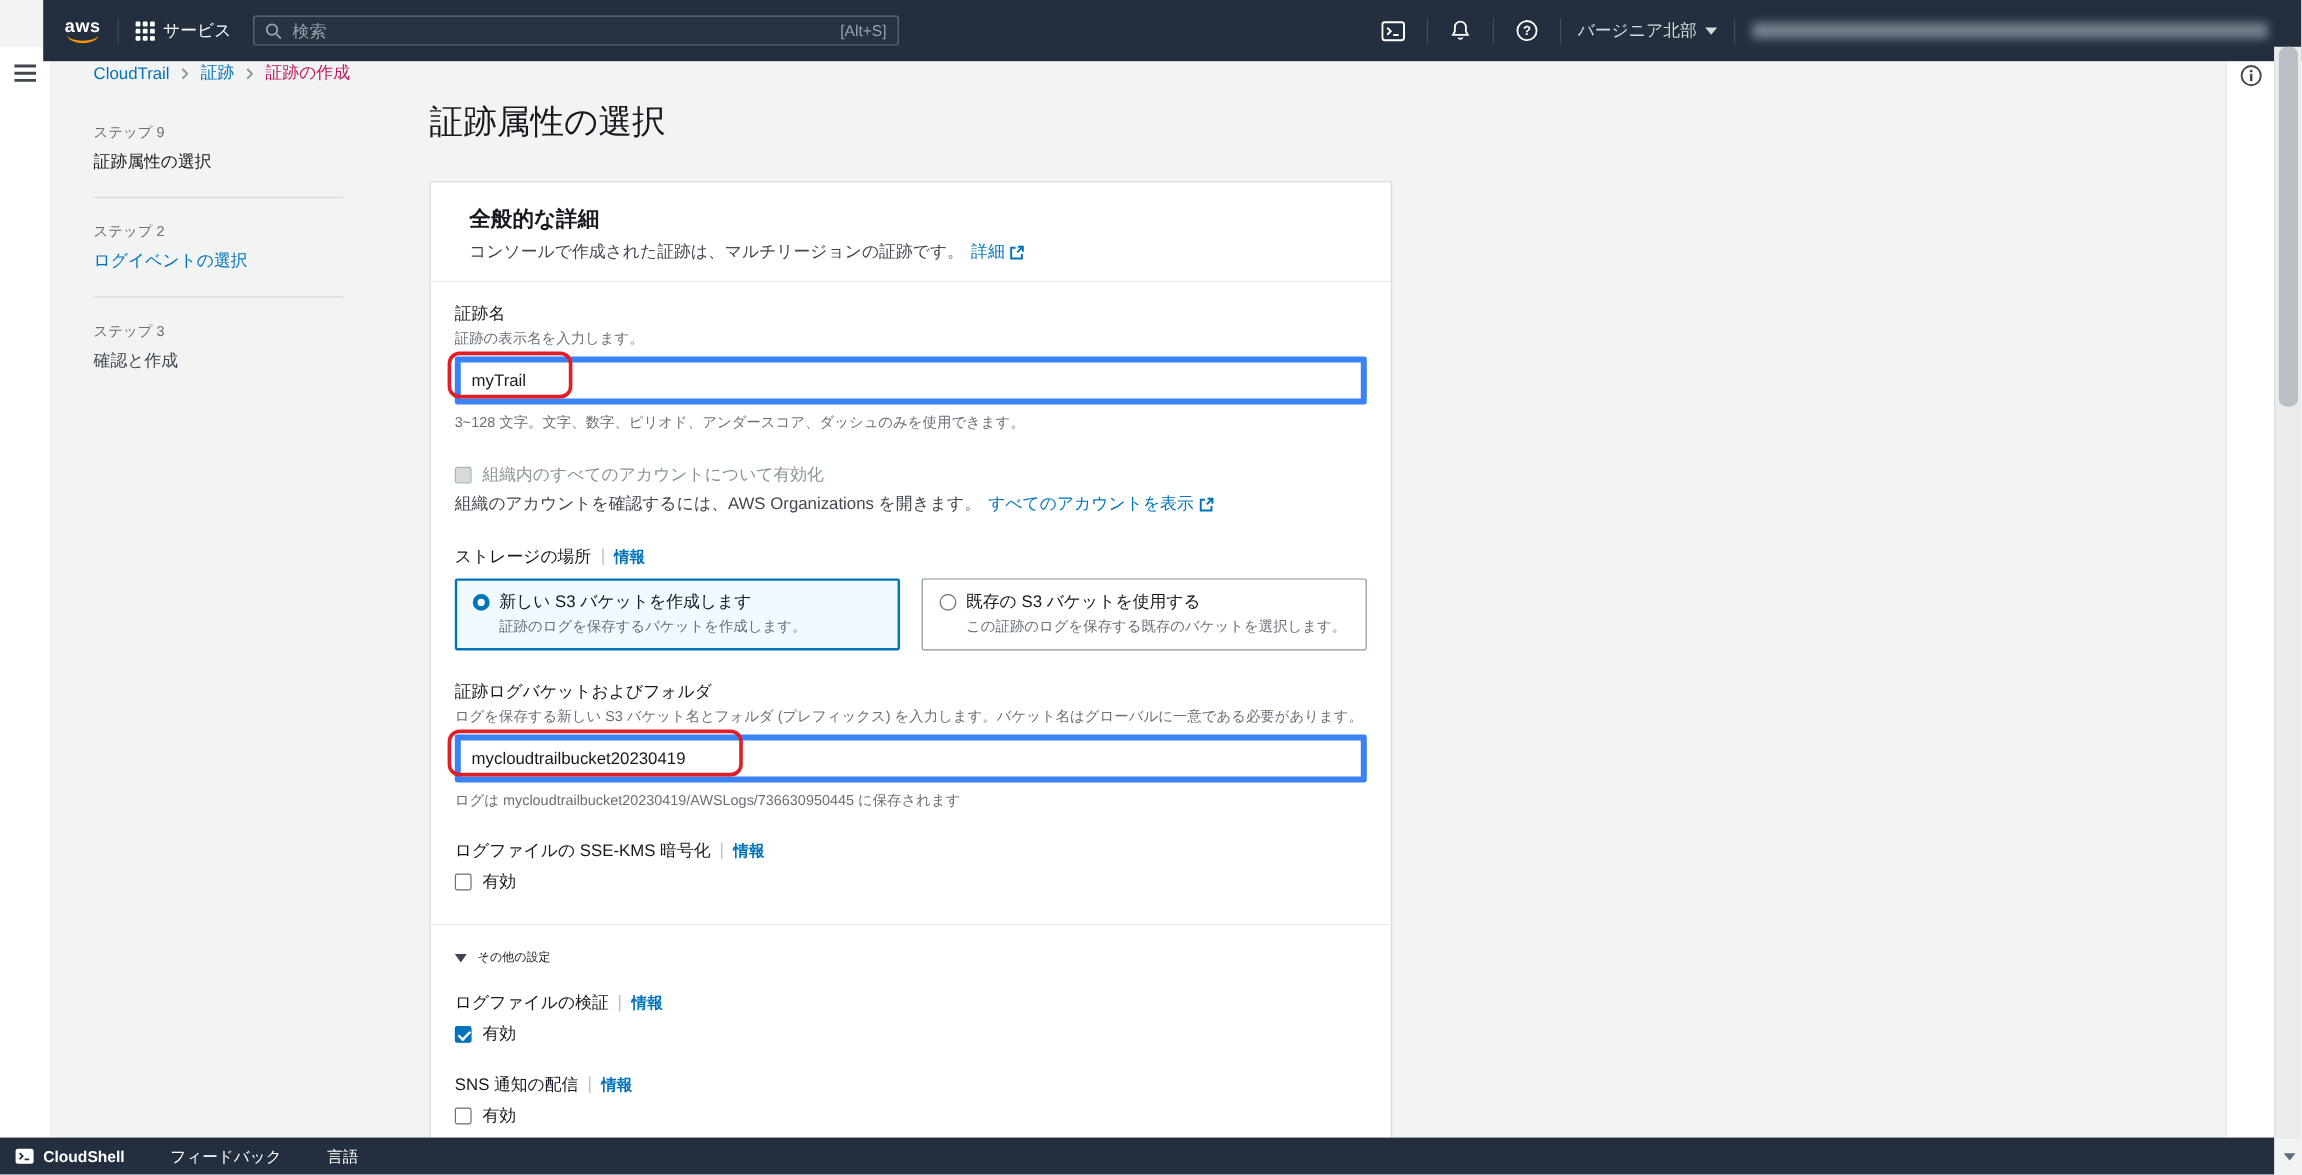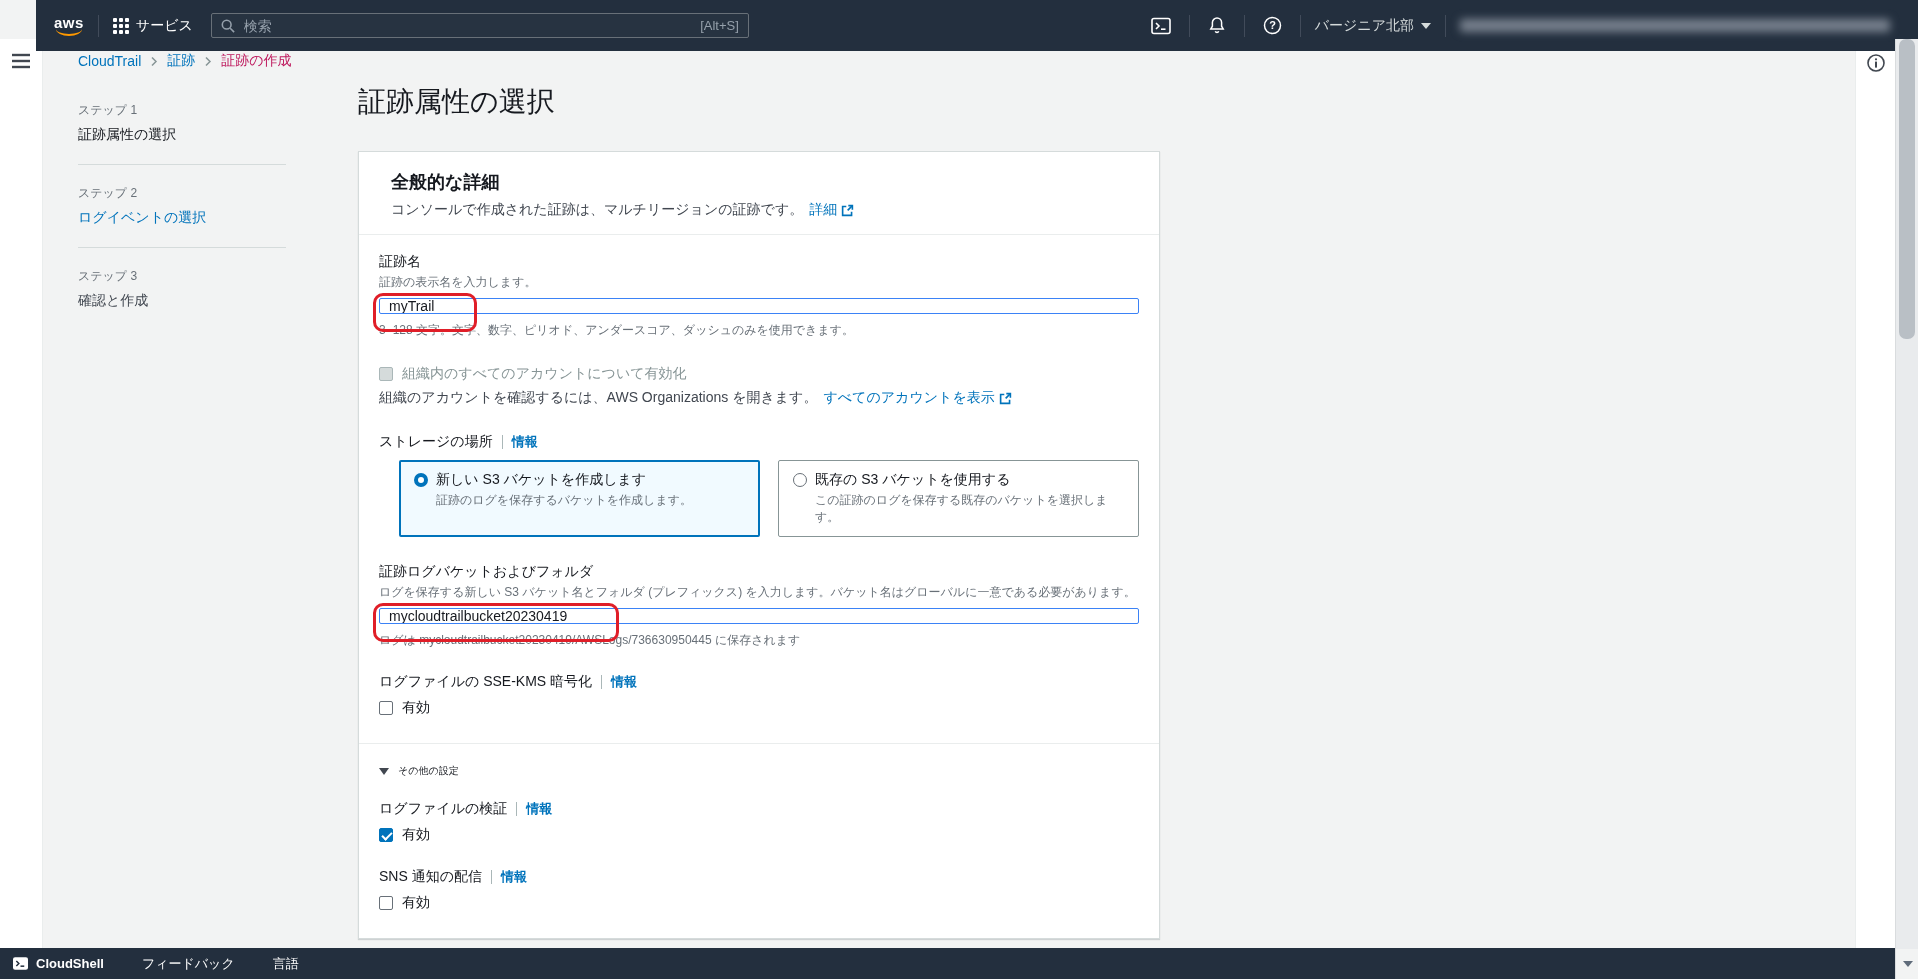--- a/index.html
+++ b/index.html
@@ -69,21 +69,21 @@
   .card{background:#fff;border:1px solid #d5dbdb;box-shadow:0 1px 1px rgba(0,28,36,.15);}
   .card-header{padding:18px 32px 15px;}
   .card-header h2{font-size:18px;font-weight:700;margin:0 0 7px 0;}
   .card-desc{font-size:14px;color:#414750;display:flex;align-items:center;gap:6px;flex-wrap:wrap;}
   .blue-link{color:var(--link);text-decoration:none;cursor:pointer;display:inline-flex;align-items:center;gap:4px;}
   .hdiv{border-top:1px solid #eaeded;}
   .card-body{padding:18px 20px 26px;}
 
   .field-label{font-size:14px;color:#16191f;}
   .field-desc{font-size:12px;color:#687078;margin:3px 0 6px;}
-  .txt-input{width:100%;height:16px;border:1px solid #3b82f6;border-radius:2px;padding:0 9px;
+  .txt-input{width:100%;height:40px;border:5px solid #3b82f6;border-radius:2px;padding:0 9px;
     font-size:14px;color:#16191f;font-family:inherit;background:#fff;}
   .constraint{font-size:12px;color:#687078;margin-top:7px;}
   .input-wrap{position:relative;}
   .annot{position:absolute;border:3px solid var(--annot);border-radius:10px;pointer-events:none;z-index:5;}
   .annot.trail{left:-6px;top:-4px;width:104px;height:39px;}
   .annot.bucket{left:-6px;top:-4px;width:246px;height:39px;}
 
   .cb-row{display:flex;align-items:center;gap:9px;}
   .checkbox{position:relative;width:14px;height:14px;border:1px solid #687078;border-radius:2px;
     background:#fff;cursor:pointer;flex:none;}
@@ -91,21 +91,21 @@
   .checkbox.checked{background:var(--link);border-color:var(--link);}
   .checkbox.checked:after{content:"";position:absolute;left:4px;top:1px;width:4px;height:8px;
     border:solid #fff;border-width:0 2px 2px 0;transform:rotate(45deg);}
   .cb-label{font-size:14px;color:#16191f;}
   .cb-label.disabled{color:#879596;}
 
   .label-row{display:flex;align-items:center;gap:9px;}
   .vsep{width:1px;height:14px;background:#aab7b8;}
   .info-link{font-size:13px;font-weight:700;color:var(--link);text-decoration:none;cursor:pointer;}
 
-  .radio-cards{display:flex;gap:18px;margin-top:9px;margin-left:20px;}
+  .radio-cards{display:flex;gap:18px;margin-top:9px;}
   .radio-card{width:372px;border:1px solid #879596;border-radius:2px;background:#fff;
     padding:10px 14px;cursor:pointer;}
   .radio-card.selected{border:2px solid var(--link);background:var(--sel-bg);padding:9px 13px;}
   .radio-row{display:flex;align-items:center;gap:8px;}
   .radio{width:14px;height:14px;border-radius:50%;border:1px solid #687078;background:#fff;flex:none;}
   .radio.on{border:4px solid var(--link);}
   .radio-title{font-size:14px;color:#16191f;}
   .radio-desc{font-size:12px;color:#687078;margin:3px 0 0 22px;}
 
   .expander{display:flex;align-items:center;gap:9px;cursor:pointer;font-size:10px;color:#16191f;}
@@ -222,21 +222,21 @@
           </svg>
         <a>証跡</a>
         <svg width="8" height="11" viewBox="0 0 8 11">
             <path d="M2 1.5l4 4-4 4" stroke="#879596" stroke-width="1.5" fill="none"></path>
           </svg>
         <span class="current">証跡の作成</span>
       </div>
 
       <div class="steps">
         <div>
-          <div class="step-label">ステップ 1</div>
+          <div class="step-label">ステップ 9</div>
           <div class="step-title">証跡属性の選択</div>
         </div>
         <hr>
         <div>
           <div class="step-label">ステップ 2</div>
           <div class="step-title link">ログイベントの選択</div>
         </div>
         <hr>
         <div>
           <div class="step-label">ステップ 3</div>

